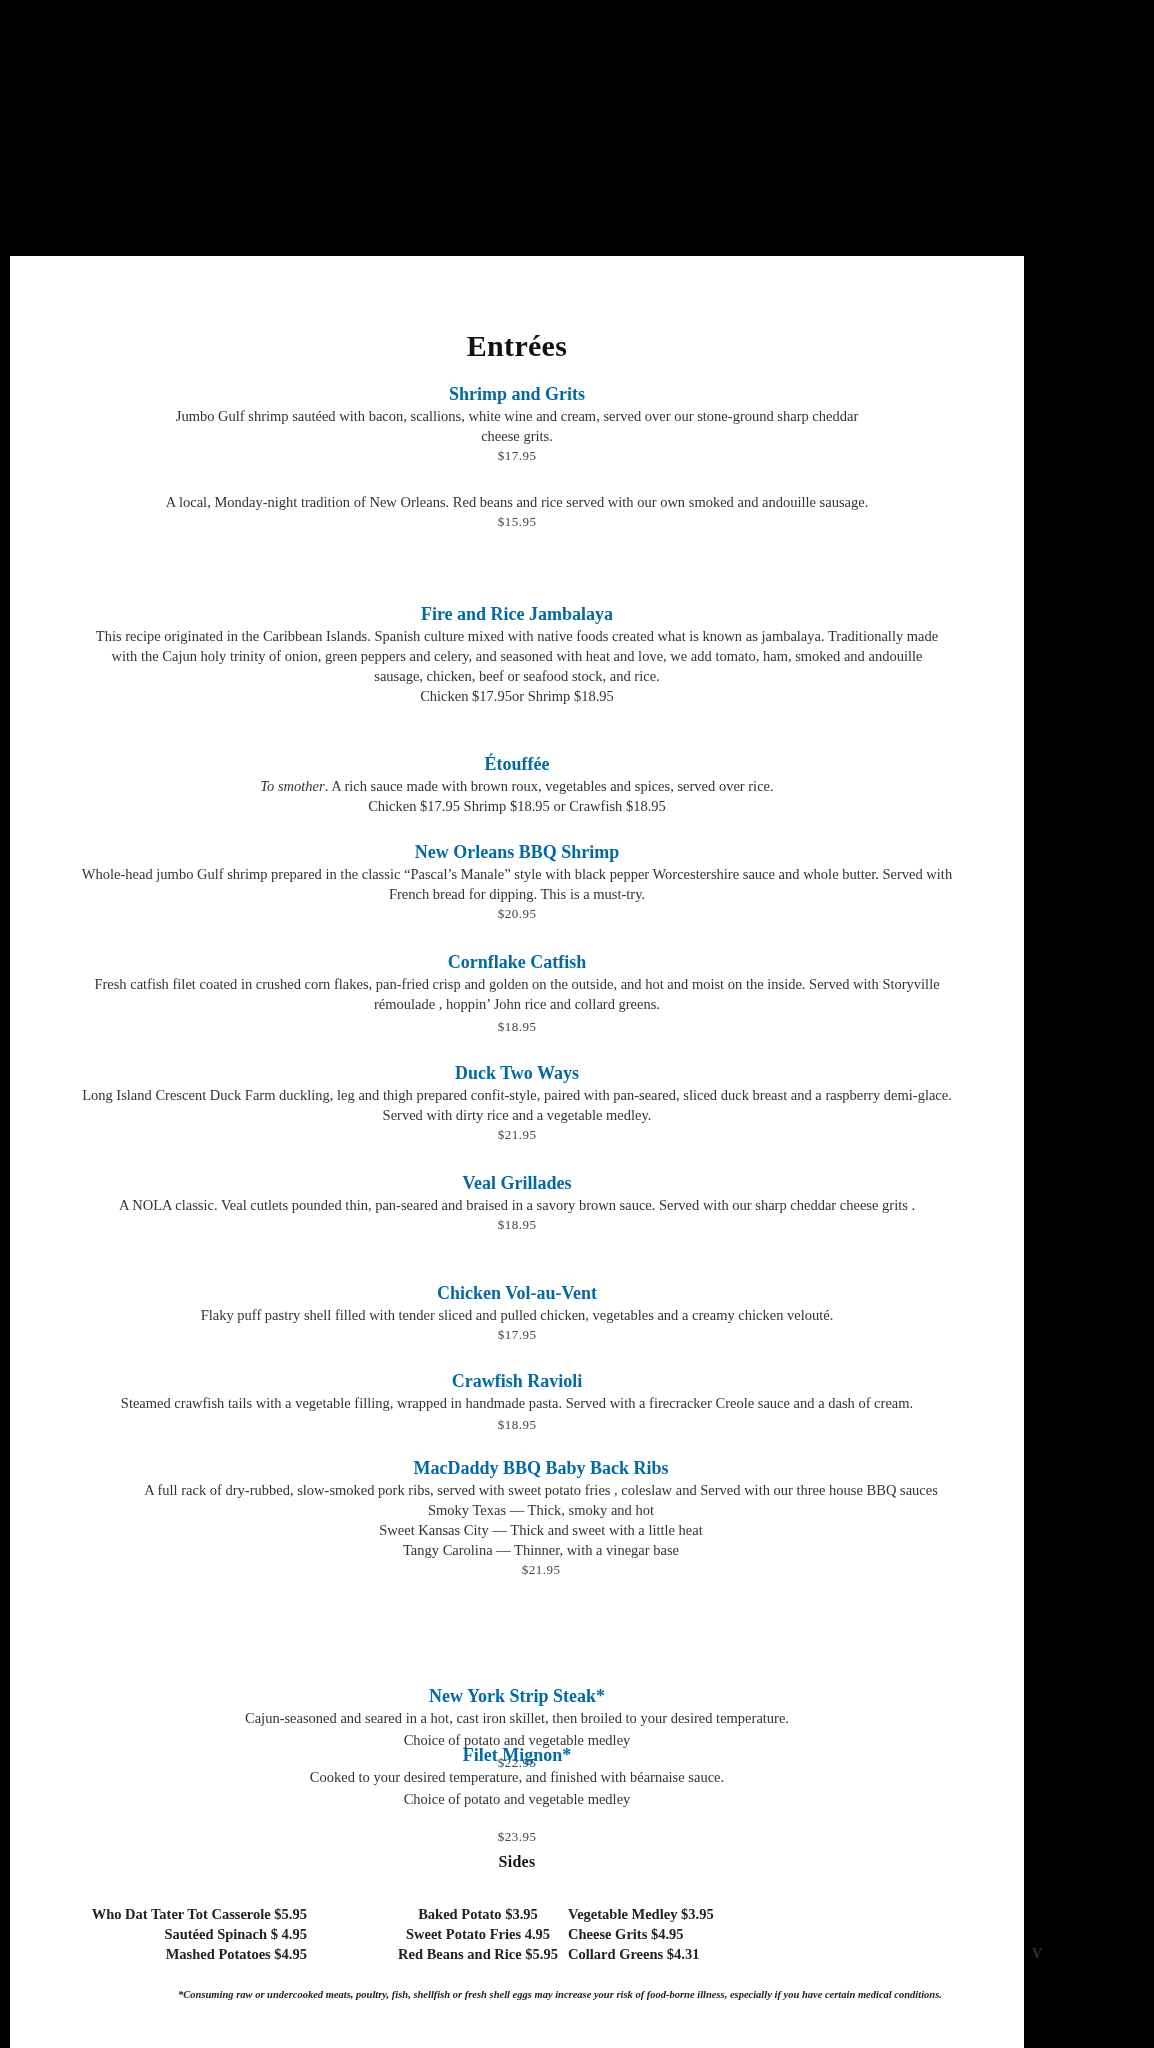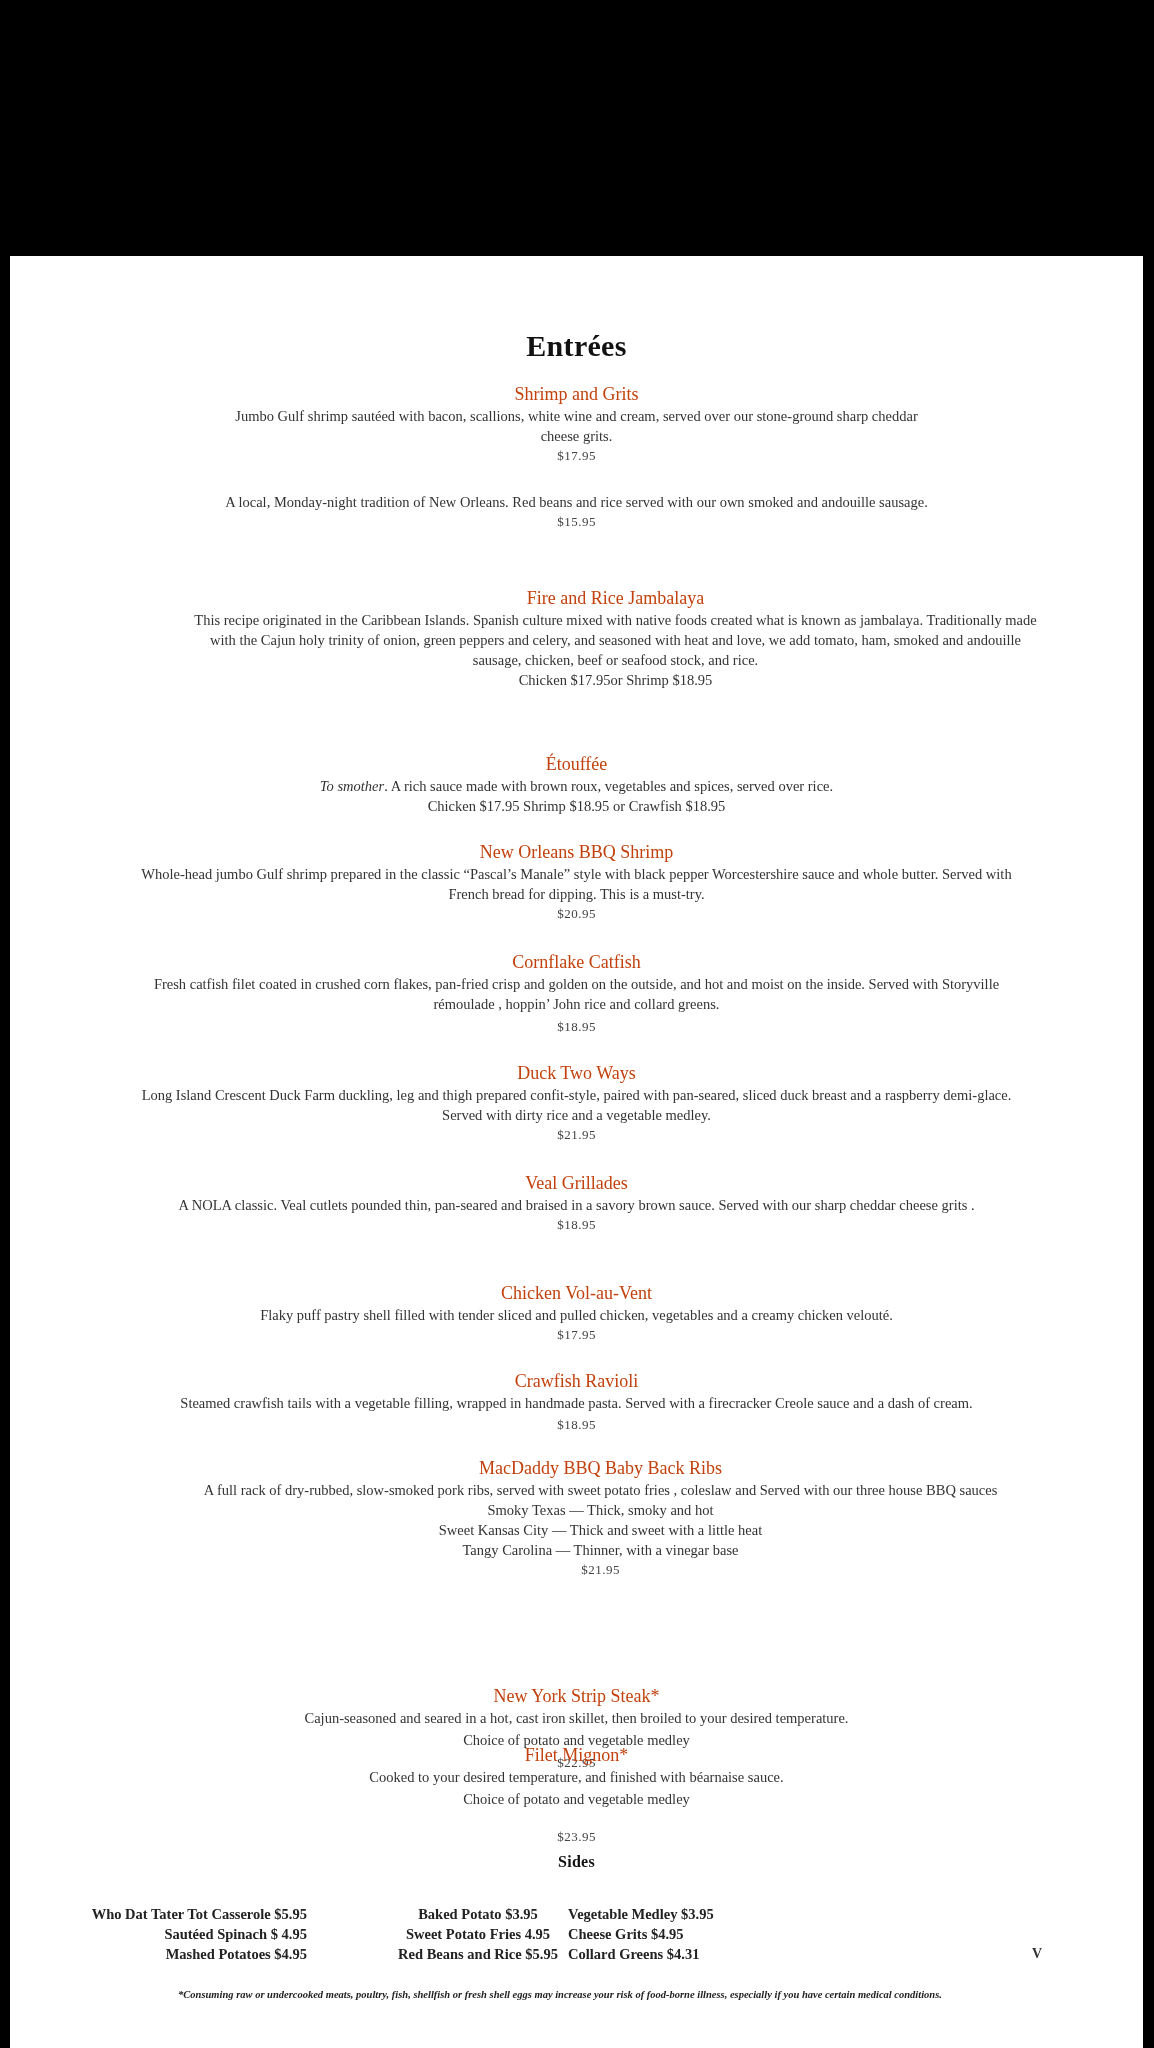--- a/index.html
+++ b/index.html
@@ -12,41 +12,41 @@
       height: 2048px;
       position: relative;
       overflow: hidden;
       font-family: "Liberation Serif", "DejaVu Serif", serif;
       color: #1a1a1a;
     }
     .page {
       position: absolute;
       left: 10px;
       top: 256px;
-      width: 1133px;
+      width: 1014px;
       height: 1792px;
       background: #fff;
     }
     .abs { position: absolute; left: 0; width: 100%; text-align: center; }
     .title {
       font-size: 30px;
       font-weight: bold;
       letter-spacing: 0.3px;
       color: #111;
     }
     .item {
       position: absolute;
       left: 0;
       width: 100%;
       text-align: center;
     }
     .item-name {
       font-size: 18px;
-      font-weight: normal;
-      color: #c2410c;
+      font-weight: bold;
+      color: #0369a1;
       line-height: 24px;
     }
     .item-desc {
       font-size: 14.5px;
       line-height: 20px;
       color: #333;
       margin: 0 auto;
     }
     .item-desc em { font-style: italic; }
     .item-price {
@@ -95,21 +95,21 @@
     <div class="item-name">Shrimp and Grits</div>
     <div class="item-desc" style="width:700px;">Jumbo Gulf shrimp sautéed with bacon, scallions, white wine and cream, served over our stone-ground  sharp cheddar cheese grits.</div>
     <div class="item-price">$17.95</div>
   </div>
 
   <div class="item" style="top:236px;">
     <div class="item-desc" style="width:900px;">A local, Monday-night tradition of New Orleans. Red beans and rice served with our own smoked and andouille sausage.</div>
     <div class="item-price">$15.95</div>
   </div>
 
-  <div class="item" style="top:330px;padding-left:39px;">
+  <div class="item" style="top:346px;">
     <div class="item-name">Fire and Rice Jambalaya</div>
     <div class="item-desc" style="width:860px;">This recipe originated in the Caribbean Islands. Spanish culture mixed with native foods created what is known as jambalaya. Traditionally made with the Cajun holy trinity of onion, green peppers and celery, and seasoned with heat and love, we add tomato, ham, smoked and andouille sausage, chicken, beef or seafood stock, and rice.</div>
     <div class="item-desc">Chicken $17.95or Shrimp $18.95</div>
   </div>
 
   <div class="item" style="top:496px;">
     <div class="item-name">Étouffée</div>
     <div class="item-desc" style="width:860px;"><em>To smother</em><span>. A rich sauce made with brown roux, vegetables and spices, served over rice.</span></div>
     <div class="item-desc">Chicken $17.95 Shrimp $18.95 or Crawfish $18.95</div>
   </div>

